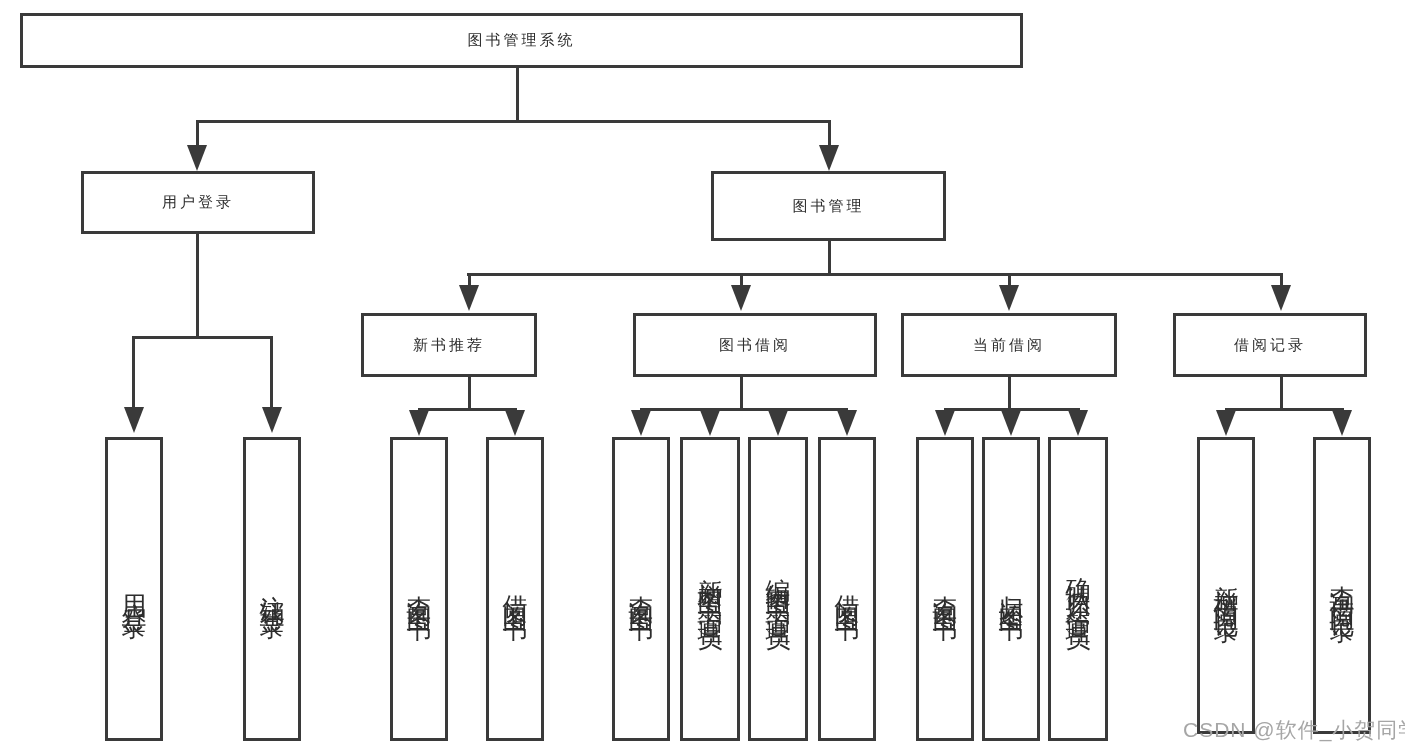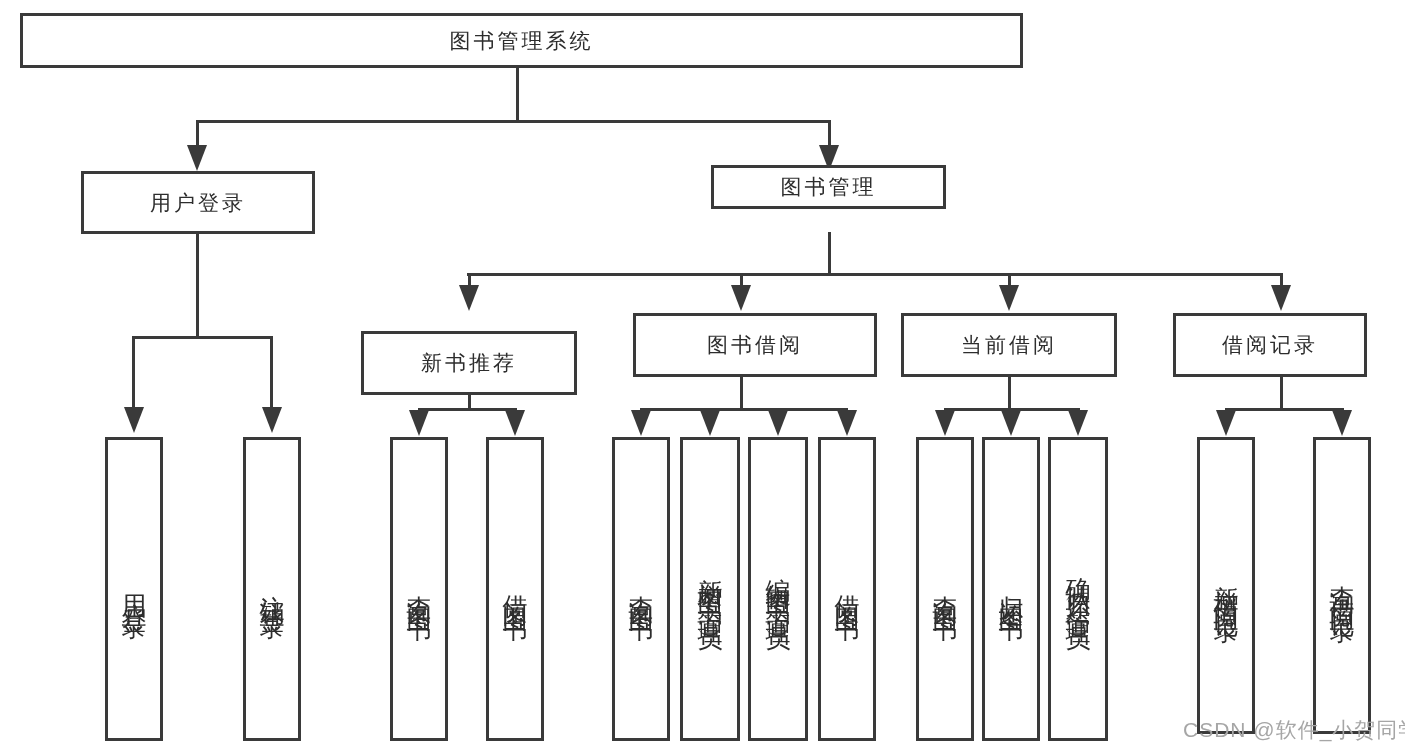--- a/index.html
+++ b/index.html
@@ -11,21 +11,21 @@
   html,body{margin:0;padding:0;background:var(--bg);}
   .canvas{
     position:relative;width:1405px;height:747px;background:var(--bg);
     overflow:hidden;font-family:"Liberation Sans","DejaVu Sans",sans-serif;
     color:var(--text);
   }
   
   .box{
     position:absolute;box-sizing:border-box;background:var(--bg);
     border:3px solid var(--line);display:flex;align-items:center;justify-content:center;
-    font-size:21px;letter-spacing:3px;white-space:nowrap;z-index:2;
+    font-size:15px;letter-spacing:3px;white-space:nowrap;z-index:2;
   }
   
   .vbox{
     position:absolute;box-sizing:border-box;background:var(--bg);
     border:3px solid var(--line);display:flex;align-items:center;justify-content:center;
     top:437px;width:58px;height:304px;z-index:2;
     writing-mode:vertical-rl;font-size:25px;letter-spacing:7px;line-height:1;
   }
   .vbox.short{height:297px;}
   .vbox.wide{width:60px;}
@@ -44,23 +44,23 @@
   }
 </style>
 </head>
 <body>
 
 <div class="canvas">
 
   <div class="box" style="left:20px;top:13px;width:1003px;height:55px">图书管理系统</div>
 
   <div class="box" style="left:81px;top:171px;width:234px;height:63px">用户登录</div>
-  <div class="box" style="left:711px;top:165px;width:235px;height:44px">图书管理</div>
+  <div class="box" style="left:711px;top:171px;width:235px;height:70px">图书管理</div>
 
-  <div class="box" style="left:361px;top:331px;width:216px;height:64px">新书推荐</div>
+  <div class="box" style="left:361px;top:313px;width:176px;height:64px">新书推荐</div>
   <div class="box" style="left:633px;top:313px;width:244px;height:64px">图书借阅</div>
   <div class="box" style="left:901px;top:313px;width:216px;height:64px">当前借阅</div>
   <div class="box" style="left:1173px;top:313px;width:194px;height:64px">借阅记录</div>
 
   <div class="vbox" style="left:105px">用户登录</div>
   <div class="vbox" style="left:243px">注销登录</div>
 
   <div class="vbox" style="left:390px">查询图书</div>
   <div class="vbox" style="left:486px">借阅图书</div>
 

